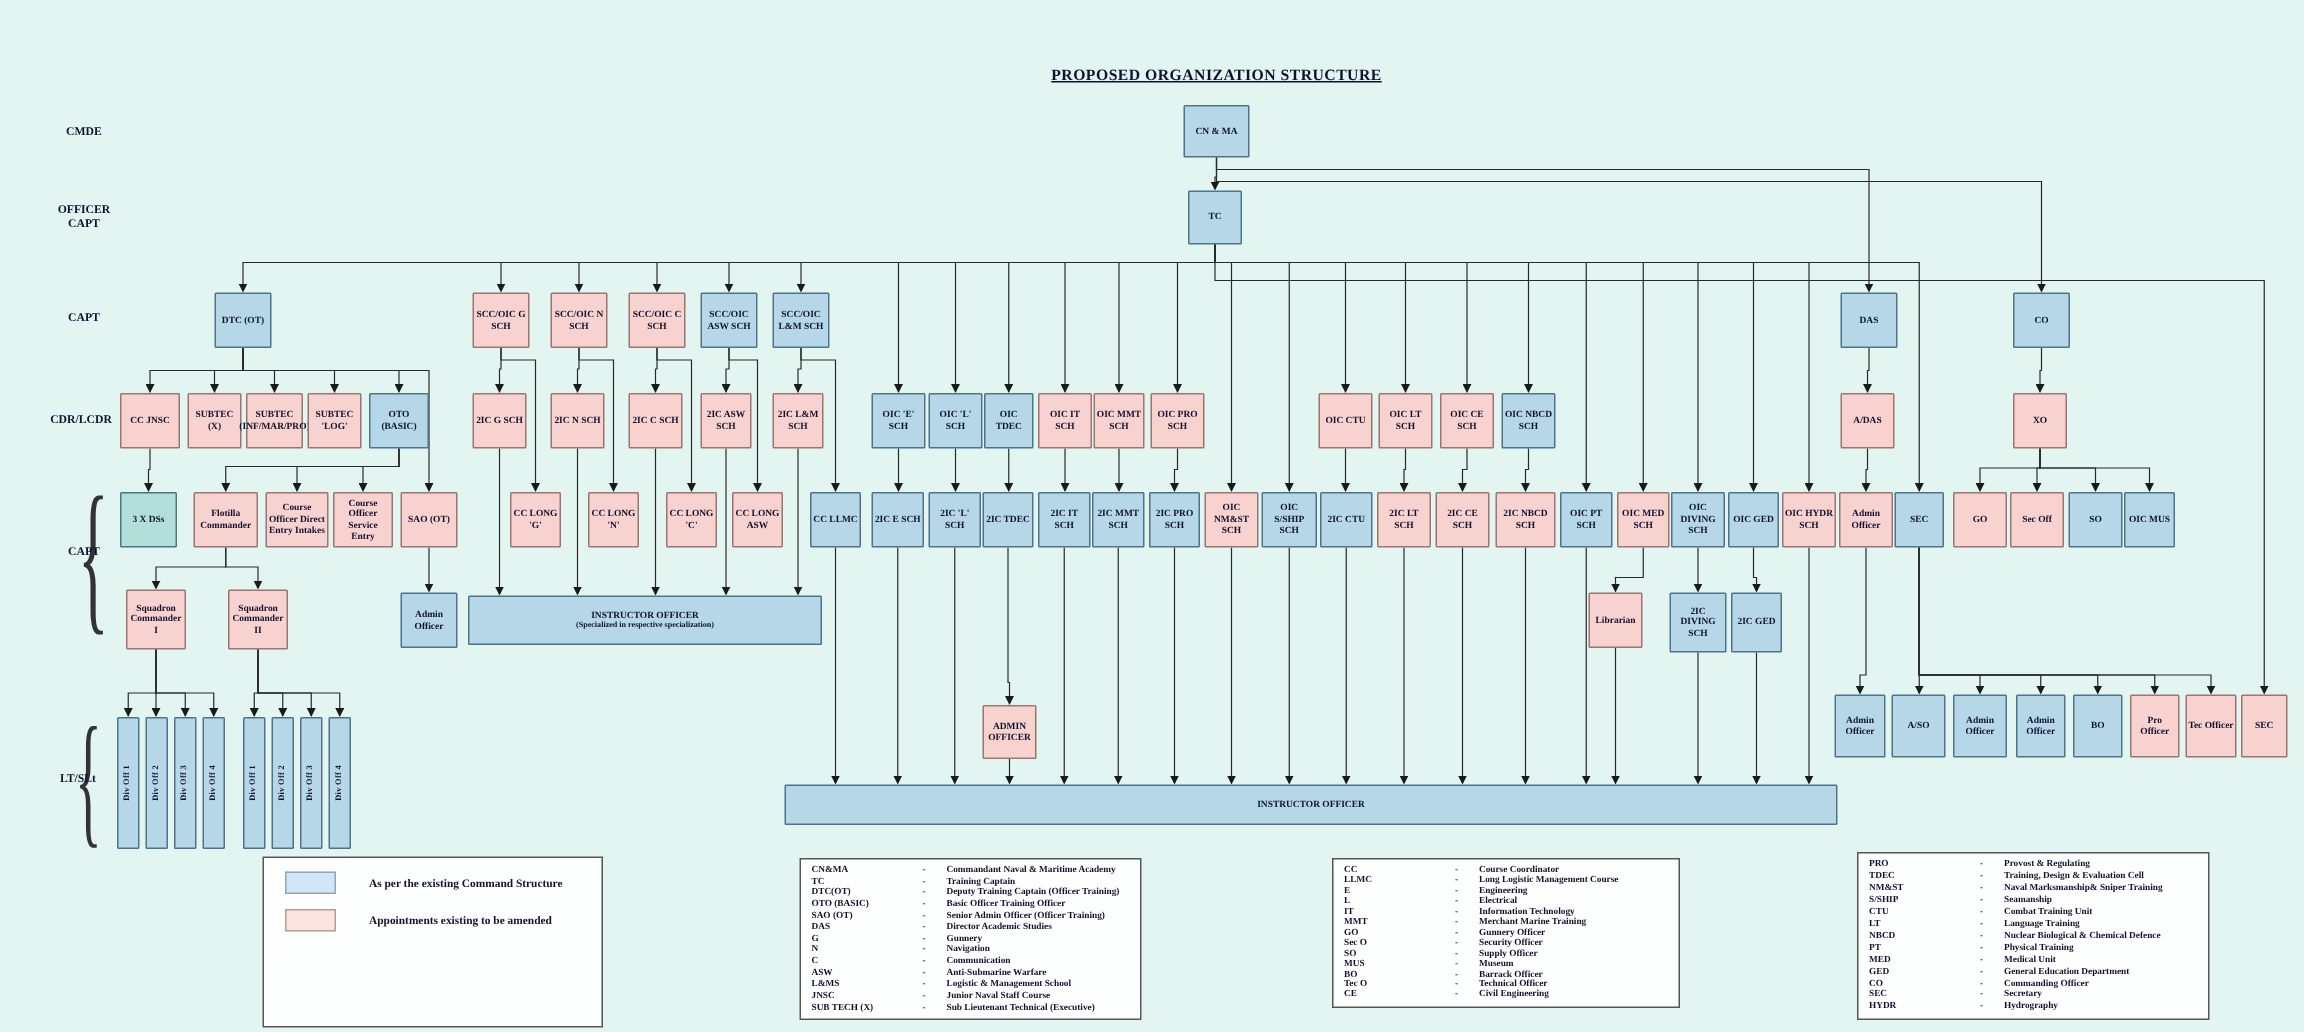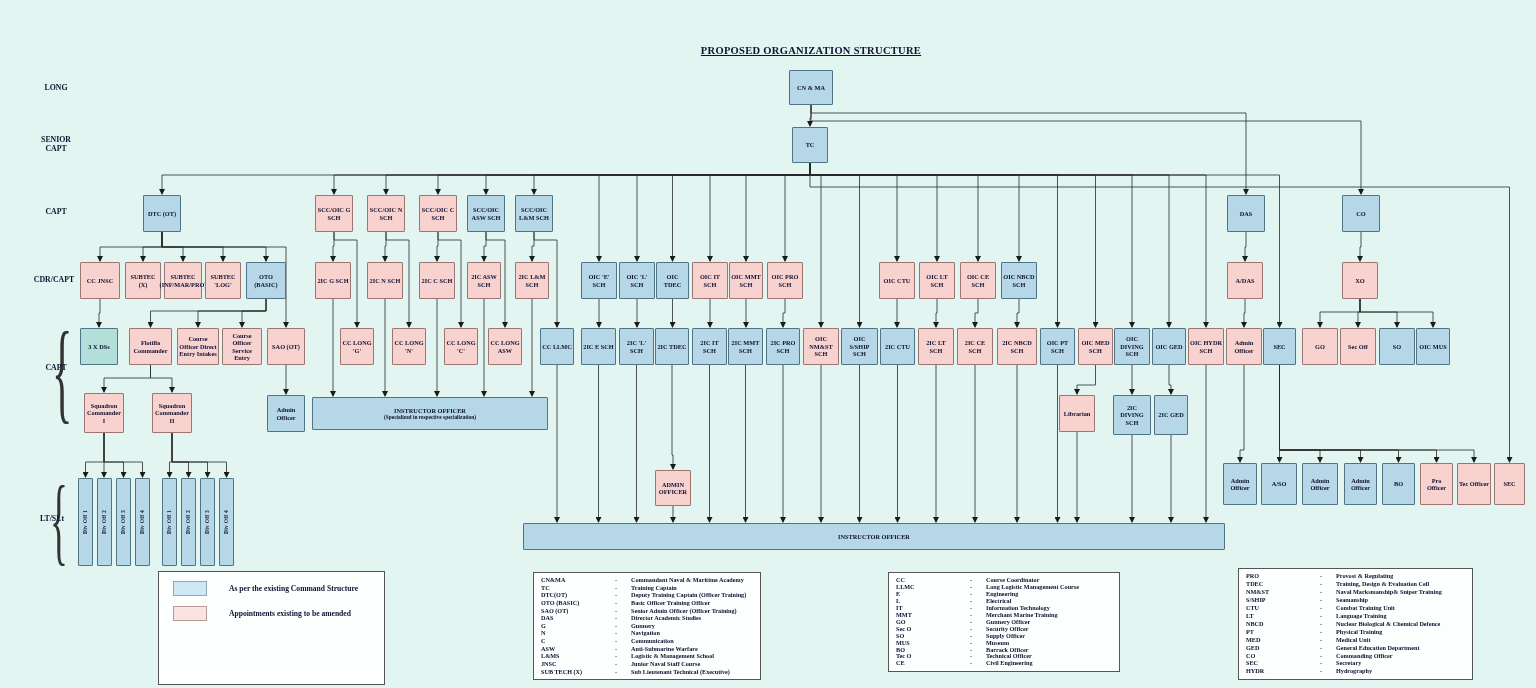--- a/index.html
+++ b/index.html
@@ -440,32 +440,32 @@
         <span class="lbl">Pro Officer</span>
       </div>
       <div class="node c-p" style="left: 1457px; top: 463px; width: 34px; height: 42px;">
         <span class="lbl">Tec Officer</span>
       </div>
       <div class="node c-p" style="left: 1494px; top: 463px; width: 31px; height: 42px;">
         <span class="lbl">SEC</span>
       </div>
     </div>
   <div id="ranks">
-      <div class="rank" style="left: 26px; top: 84px; width: 60px;">LONG</div>
-      <div class="rank" style="left: 26px; top: 136px; width: 60px;">SENIOR
+      <div class="rank" style="left: 26px; top: 84px; width: 60px;">CMDE</div>
+      <div class="rank" style="left: 26px; top: 136px; width: 60px;">OFFICER
 CAPT</div>
       <div class="rank" style="left: 26px; top: 208px; width: 60px;">CAPT</div>
-      <div class="rank" style="left: 14px; top: 276px; width: 80px;">CDR/CAPT</div>
+      <div class="rank" style="left: 14px; top: 276px; width: 80px;">CDR/LCDR</div>
       <div class="rank" style="left: 26px; top: 364px; width: 60px;">CAPT</div>
       <div class="rank" style="left: 22px; top: 515px; width: 60px;">LT/SLt</div>
     </div>
   <div class="brace" style="left:52px;top:312px;font-size:112px;line-height:118px;transform:scaleX(.38);">{</div>
   <div class="brace" style="left:50px;top:468px;font-size:98px;line-height:104px;transform:scaleX(.38);">{</div>
 
-  <div id="legend" class="panel" style="left:158px;top:571px;width:227px;height:114px;">
+  <div id="legend" class="panel" style="left:175px;top:571px;width:227px;height:114px;">
       <div class="legend-row">
         <span class="legend-swatch" style="background: rgb(207, 231, 244);"></span>
         <span class="legend-label">As per the existing Command Structure</span>
       </div>
       <div class="legend-row">
         <span class="legend-swatch pink" style="background: rgb(251, 227, 225);"></span>
         <span class="legend-label">Appointments existing to be amended</span>
       </div>
     </div>
   <div id="abbr1" class="panel abbr" style="left:533px;top:572px;width:228px;height:108px;">

